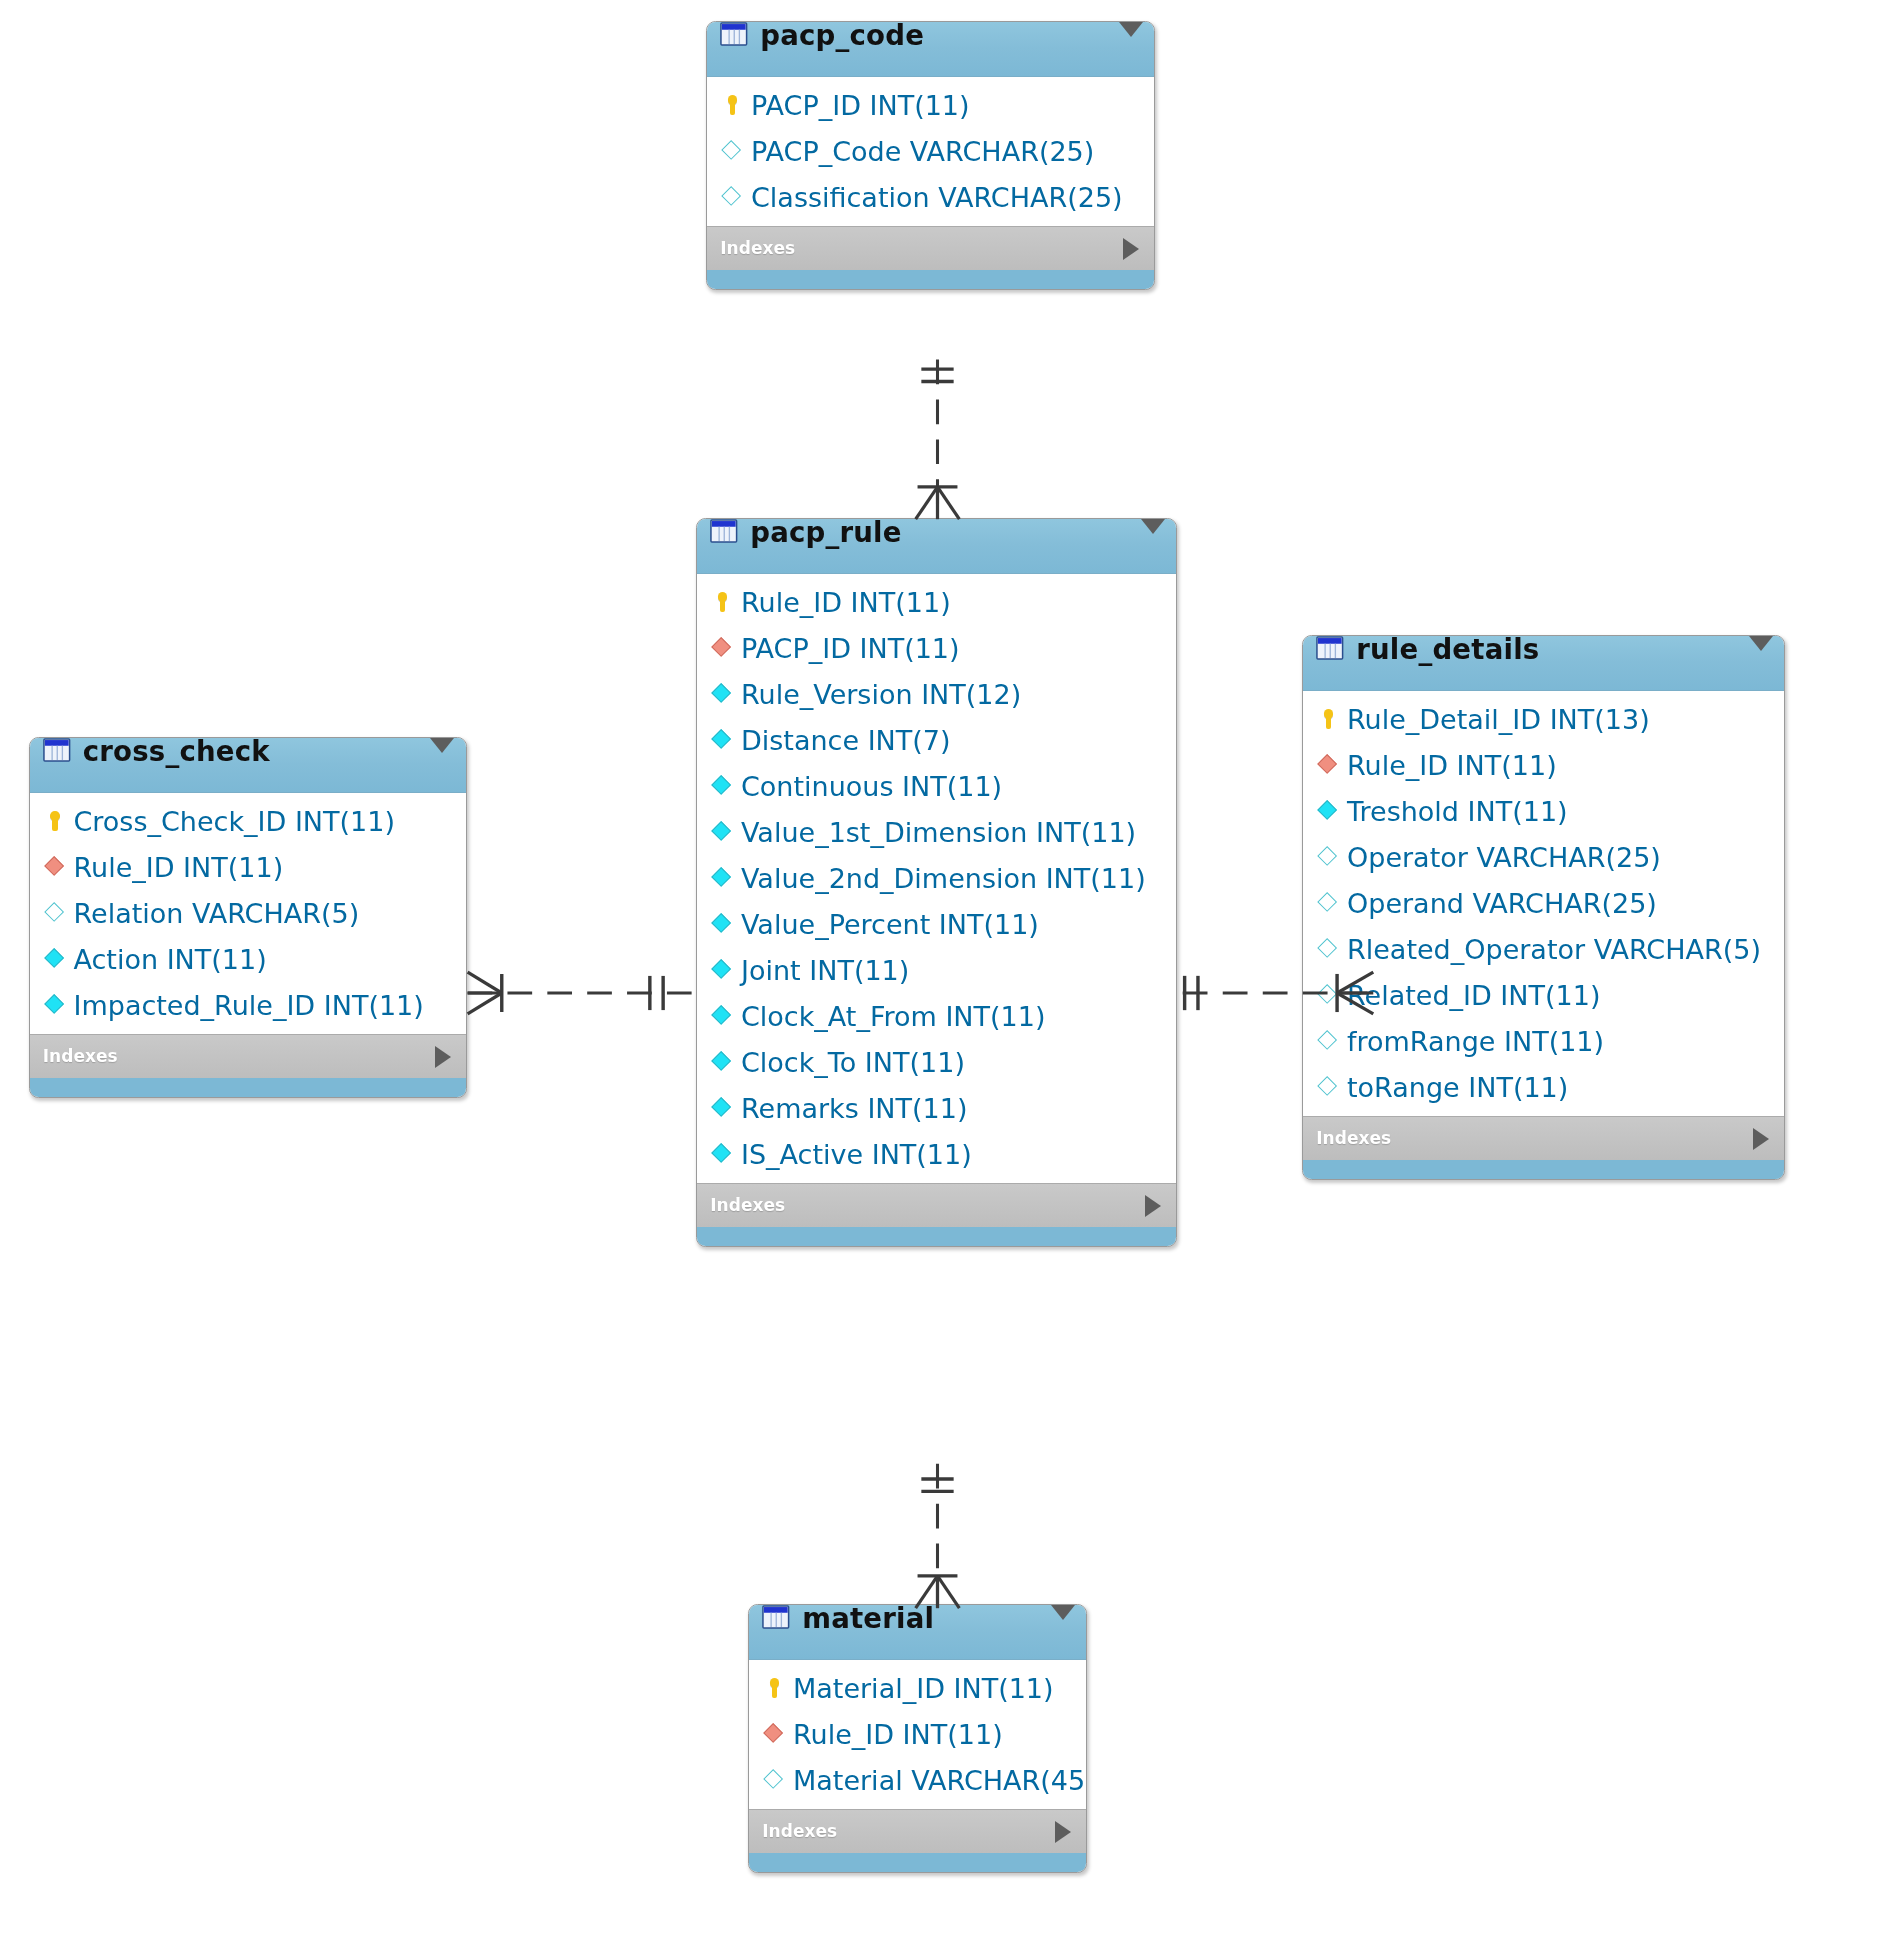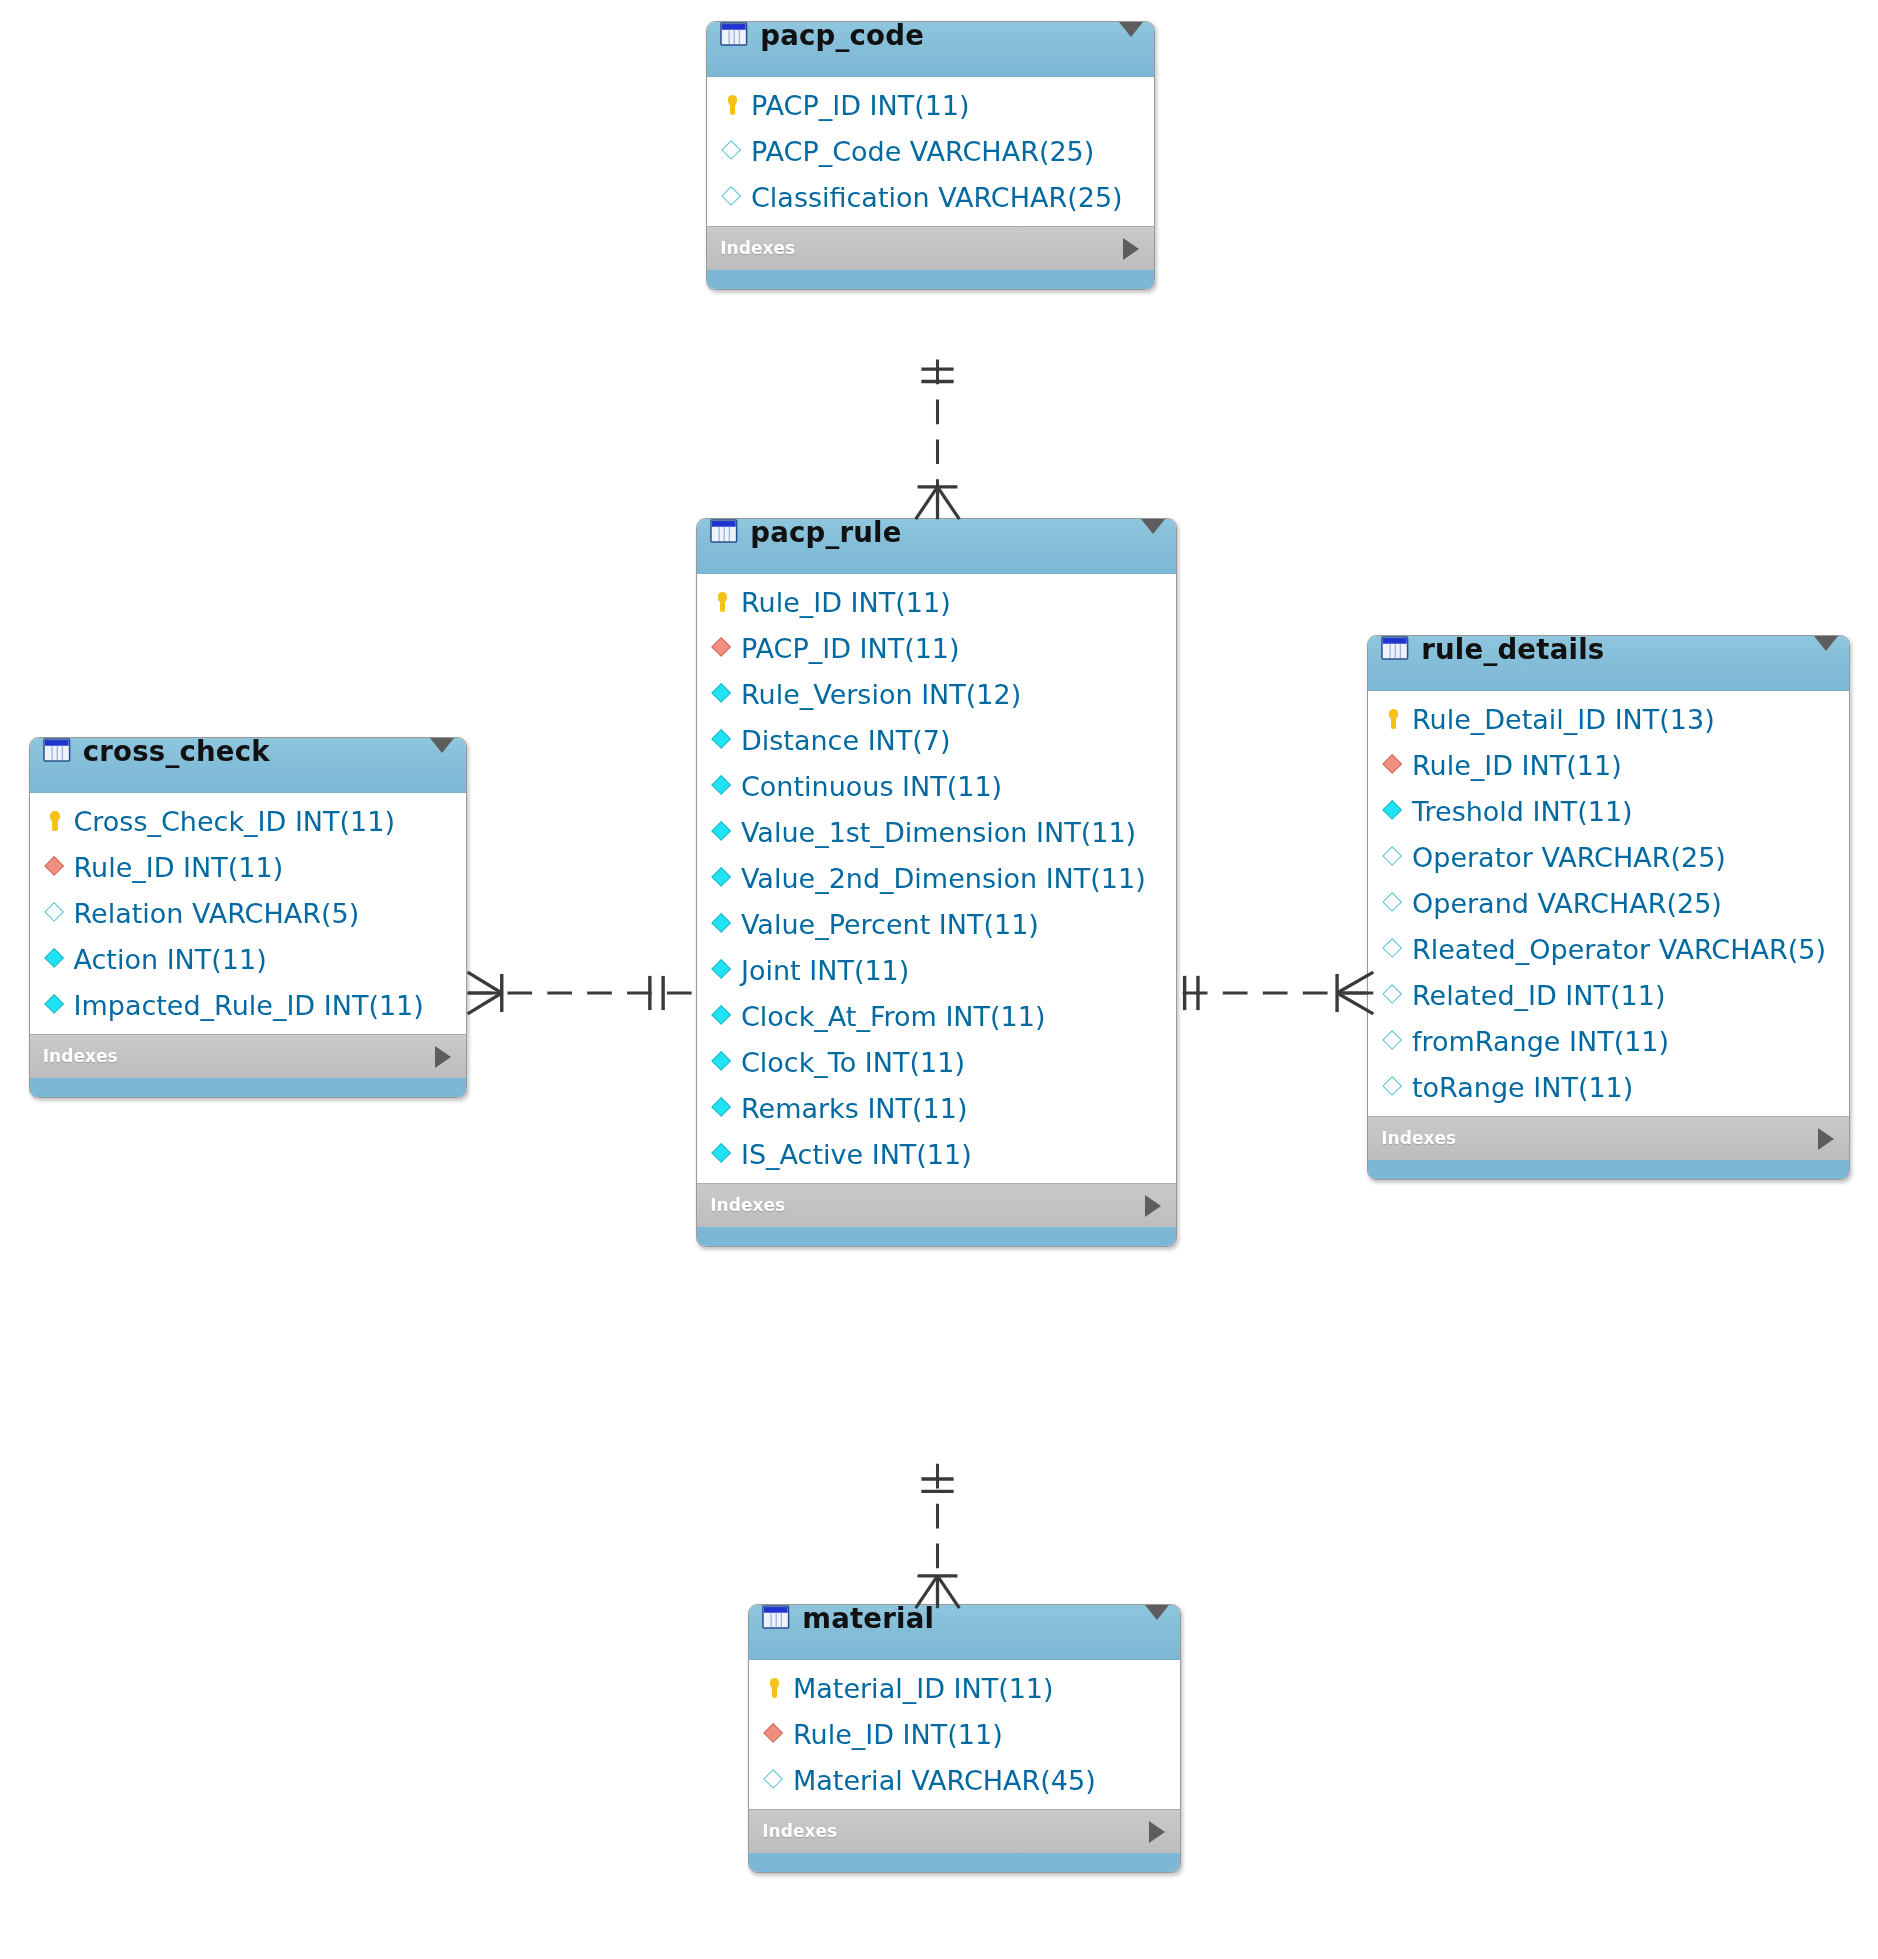--- a/index.html
+++ b/index.html
@@ -348,21 +348,21 @@
         <span class="col-label">Impacted_Rule_ID INT(11)</span>
       </div>
     </div>
     <div class="tbl-indexes">
       <span class="idx-label">Indexes</span>
       <span class="idx-caret"></span>
     </div>
     <div class="tbl-footer"></div>
   </div>
 
-  <div class="table-box" id="tbl-rule_details" style="left:1367px; top:635px; width:483px;">
+  <div class="table-box" id="tbl-rule_details" style="left:1302px; top:635px; width:483px;">
     <div class="tbl-header">
       <span class="tbl-icon">
         <svg width="28.5" height="25" viewBox="0 0 30 26">
           <rect x="1" y="1" width="27" height="23" rx="1" fill="#eef3fb" stroke="#2b4f8e" stroke-width="1.6"></rect>
           <rect x="2" y="2" width="25" height="6" fill="#2034cf"></rect>
           <line x1="9.6" y1="8" x2="9.6" y2="23" stroke="#9db4d8" stroke-width="1.4"></line>
           <line x1="15" y1="8" x2="15" y2="23" stroke="#9db4d8" stroke-width="1.4"></line>
           <line x1="20.4" y1="8" x2="20.4" y2="23" stroke="#9db4d8" stroke-width="1.4"></line>
         </svg>
       </span>
@@ -423,21 +423,21 @@
         <span class="col-label">toRange INT(11)</span>
       </div>
     </div>
     <div class="tbl-indexes">
       <span class="idx-label">Indexes</span>
       <span class="idx-caret"></span>
     </div>
     <div class="tbl-footer"></div>
   </div>
 
-  <div class="table-box" id="tbl-material" style="left:748px; top:1604px; width:433px;">
+  <div class="table-box" id="tbl-material" style="left:748px; top:1604px; width:339px;">
     <div class="tbl-header">
       <span class="tbl-icon">
         <svg width="28.5" height="25" viewBox="0 0 30 26">
           <rect x="1" y="1" width="27" height="23" rx="1" fill="#eef3fb" stroke="#2b4f8e" stroke-width="1.6"></rect>
           <rect x="2" y="2" width="25" height="6" fill="#2034cf"></rect>
           <line x1="9.6" y1="8" x2="9.6" y2="23" stroke="#9db4d8" stroke-width="1.4"></line>
           <line x1="15" y1="8" x2="15" y2="23" stroke="#9db4d8" stroke-width="1.4"></line>
           <line x1="20.4" y1="8" x2="20.4" y2="23" stroke="#9db4d8" stroke-width="1.4"></line>
         </svg>
       </span>

